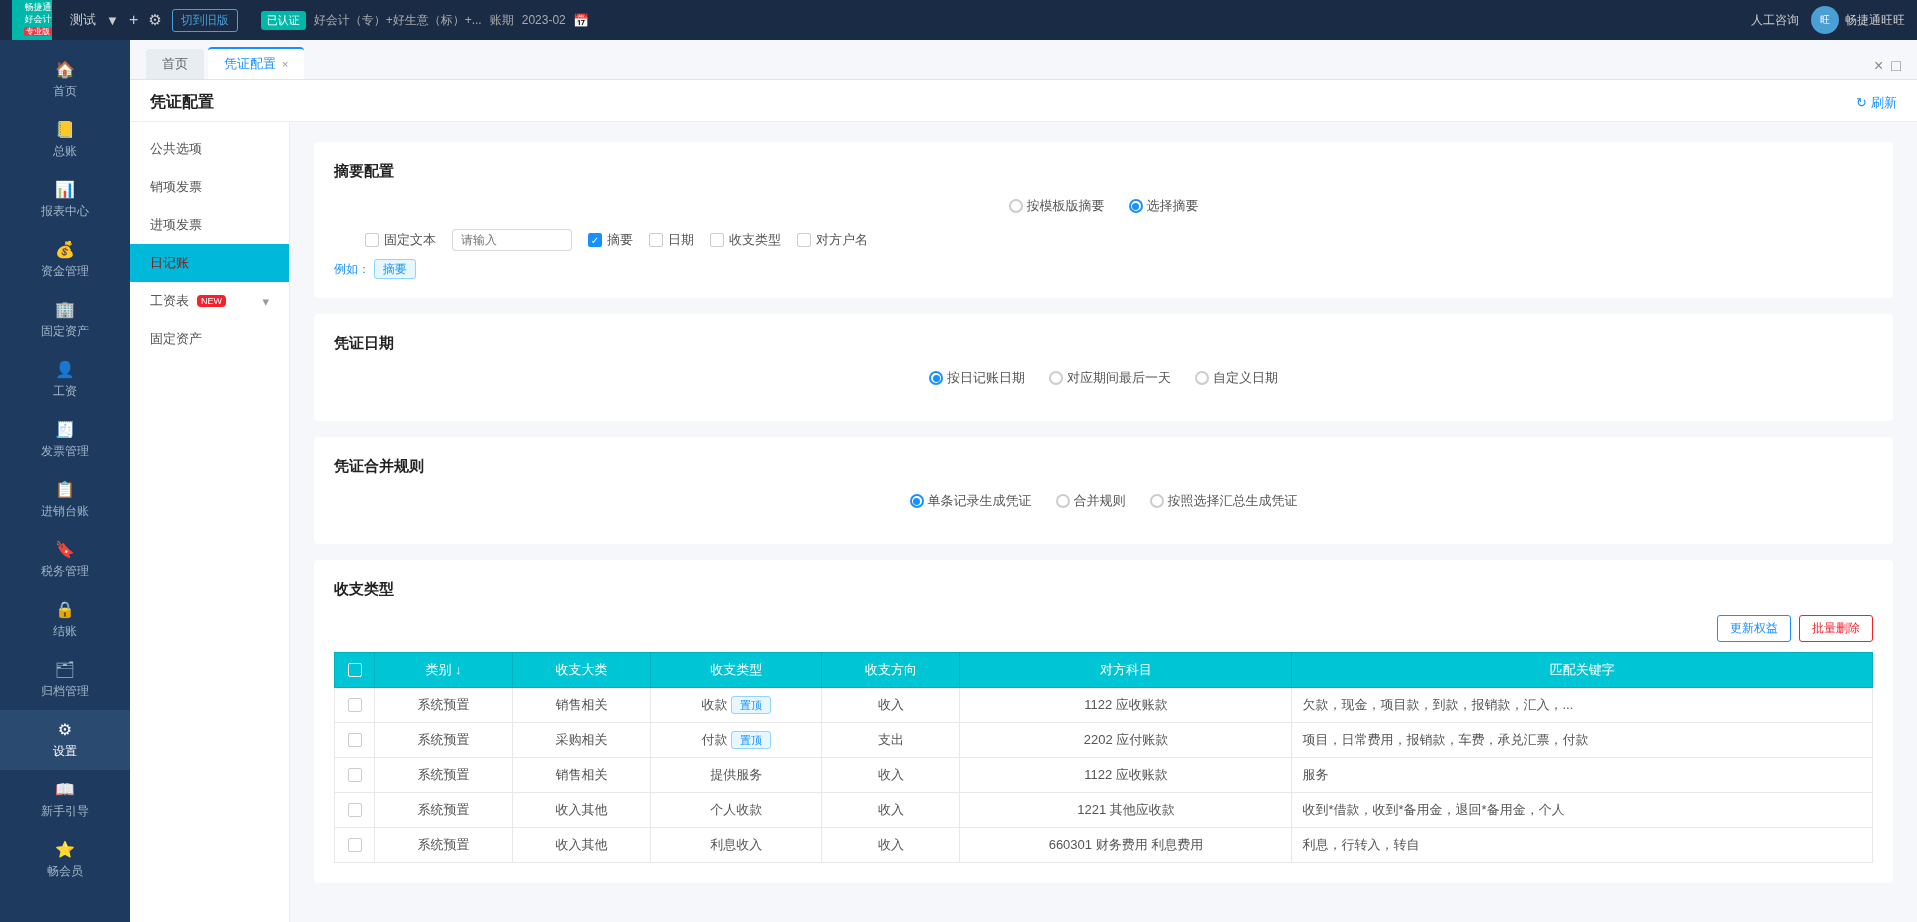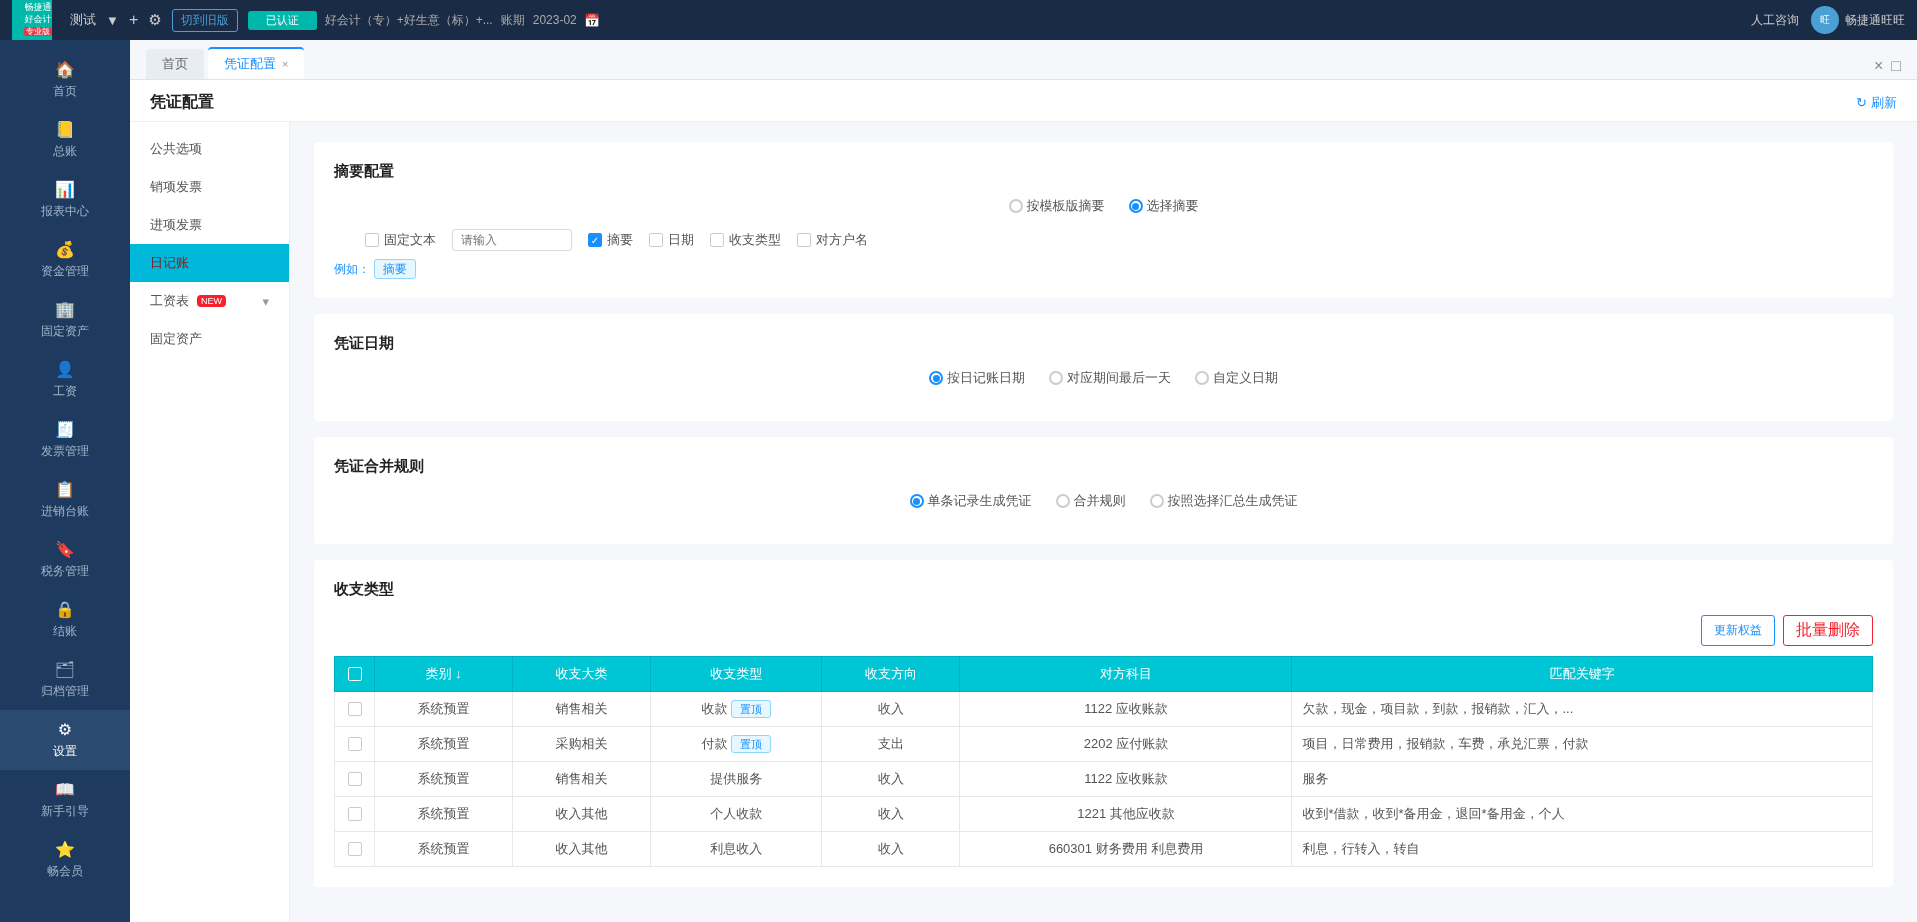--- a/index.html
+++ b/index.html
@@ -2,21 +2,21 @@
 <html><head>
   <meta charset="utf-8">
   <style>
     * { margin: 0; padding: 0; box-sizing: border-box; }
     body { font-family: 'Microsoft YaHei', Arial, sans-serif; font-size: 13px; background: #f0f2f5; color: #333; width: 1917px; min-height: 922px; overflow-x: hidden; }
 
     
     .top-bar { height: 40px; background: #1a2b45; display: flex; align-items: center; padding: 0 12px; gap: 10px; color: #ccc; }
     .top-bar-mid { display: flex; align-items: center; gap: 8px; flex: 1; }
     .btn-switch { background: transparent; border: 1px solid #4a9fd4; color: #4a9fd4; padding: 2px 8px; border-radius: 3px; cursor: pointer; font-size: 12px; }
-    .tag-certified { background: #00b8a9; color: #fff; padding: 2px 18px; border-radius: 3px; font-size: 11px; }
+    .tag-certified { background: #00b8a9; color: #fff; padding: 2px 6px; border-radius: 3px; font-size: 11px; margin-left: 13px; }
     .top-bar-right { display: flex; align-items: center; gap: 12px; color: #ccc; font-size: 12px; cursor: pointer; }
     .avatar-box { display: flex; align-items: center; gap: 6px; }
     .avatar-img { width: 28px; height: 28px; border-radius: 50%; background: #4a9fd4; display: flex; align-items: center; justify-content: center; color: #fff; font-size: 11px; }
 
     
     .layout { display: flex; height: calc(922px - 40px); }
 
     
     .sidebar { width: 130px; background: #1e3a5f; display: flex; flex-direction: column; align-items: center; padding-top: 10px; }
     .logo-box { background: #00b8a9; width: 40px; height: 56px; border-radius: 4px; display: flex; align-items: center; justify-content: flex-end; color: #fff; font-size: 10px; text-align: center; line-height: 1.2; }
@@ -67,21 +67,21 @@
     .checkbox-row { display: flex; align-items: center; gap: 16px; margin-bottom: 10px; padding-left: 31px; }
     .checkbox-item { display: flex; align-items: center; gap: 5px; cursor: pointer; color: #555; font-size: 13px; }
     .checkbox-box { width: 14px; height: 14px; border: 1px solid #ccc; border-radius: 2px; display: flex; align-items: center; justify-content: center; }
     .checkbox-box.checked { background: #1890ff; border-color: #1890ff; color: #fff; font-size: 10px; }
     .text-input { border: 1px solid #d9d9d9; border-radius: 3px; padding: 3px 8px; font-size: 12px; color: #bbb; width: 120px; }
     .example-tag { background: #e6f7ff; border: 1px solid #91d5ff; color: #1890ff; padding: 2px 8px; border-radius: 3px; font-size: 12px; }
 
     
     .table-header-row { display: flex; justify-content: flex-end; gap: 8px; margin-bottom: 10px; }
     .btn-update { background: #fff; border: 1px solid #1890ff; color: #1890ff; padding: 0 12px; border-radius: 3px; cursor: pointer; font-size: 12px; }
-    .btn-delete { background: #fff; border: 1px solid #f5222d; color: #f5222d; padding: 4px 12px; border-radius: 3px; cursor: pointer; font-size: 16px; }
+    .btn-delete { background: #fff; border: 1px solid #f5222d; color: #f5222d; padding: 4px 12px; border-radius: 3px; cursor: pointer; font-size: 12px; }
 
     
     .data-table { width: 100%; border-collapse: collapse; }
     .data-table th { background: #00c5d4; color: #fff; padding: 8px 10px; text-align: center; font-weight: normal; font-size: 13px; border: 1px solid #00b0bf; }
     .data-table td { padding: 8px 10px; text-align: center; border: 1px solid #e8e8e8; font-size: 13px; color: #555; background: #fff; }
     .table-checkbox { width: 14px; height: 14px; border: 1px solid #ccc; border-radius: 2px; }
     .table-checkbox.header { background: #00c5d4; border-color: #fff; }
     .tag-reset { background: #e6f7ff; border: 1px solid #91d5ff; color: #1890ff; padding: 2px 8px; border-radius: 3px; font-size: 11px; cursor: pointer; }
 
     

